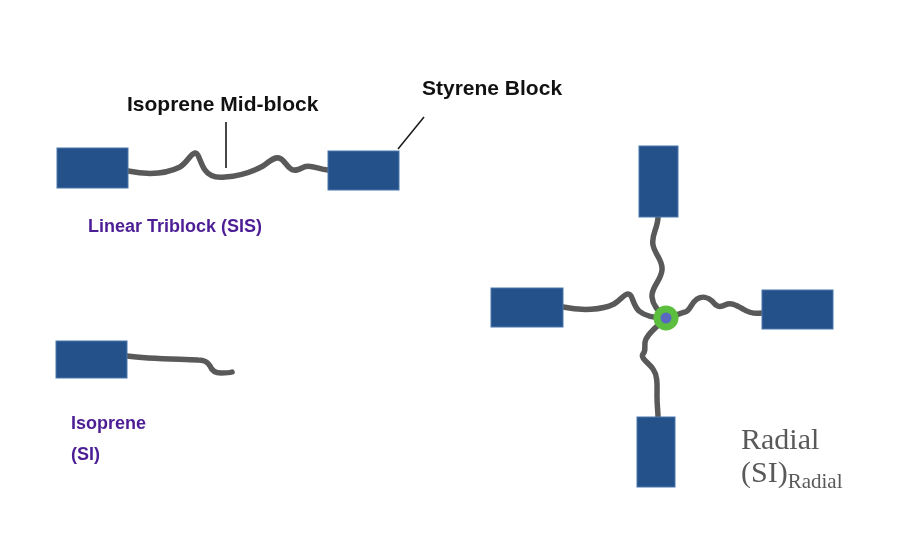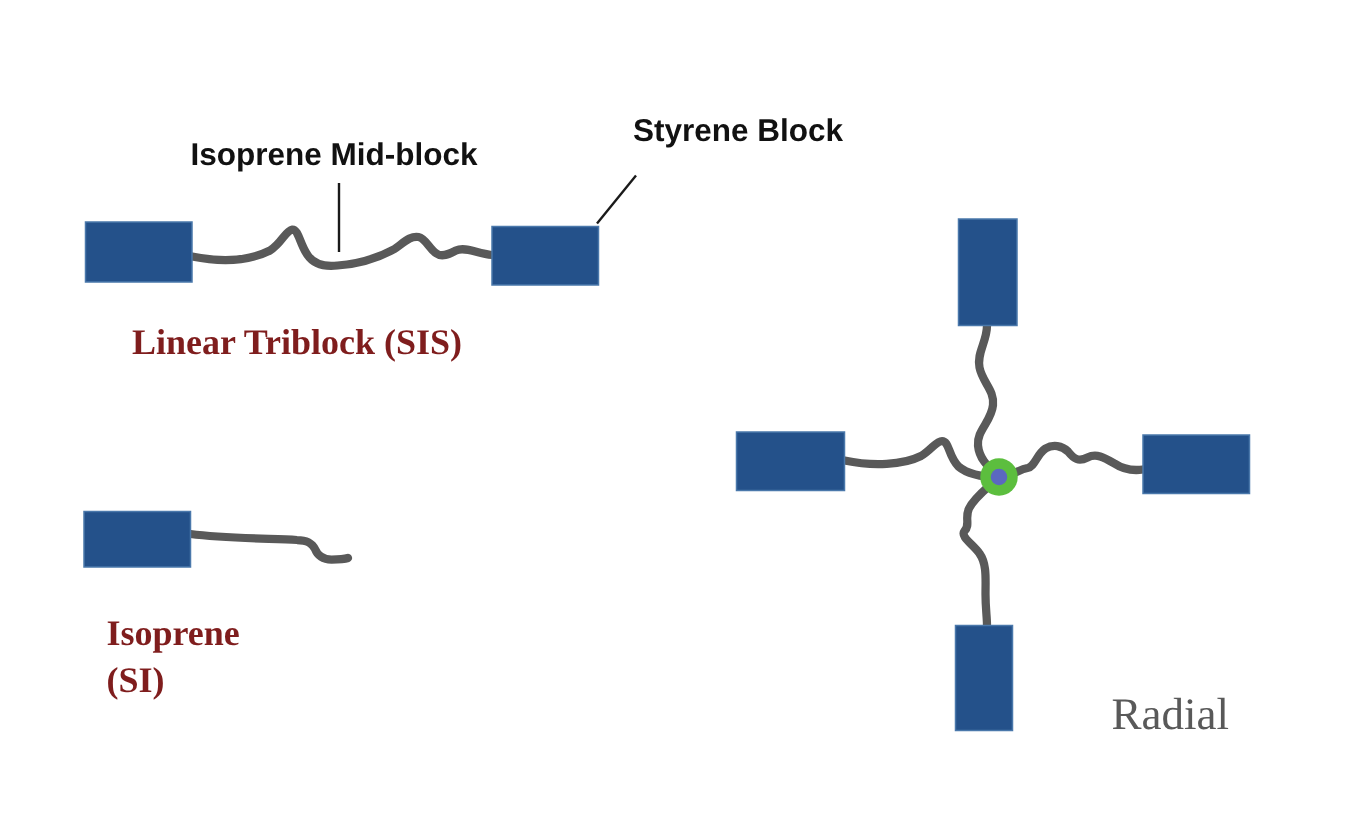--- a/index.html
+++ b/index.html
@@ -24,24 +24,24 @@
     position: absolute;
     white-space: nowrap;
   }
   .label-sans {
     font-family: "Liberation Sans", sans-serif;
     font-weight: 700;
     font-size: 21px;
     color: #111111;
   }
   .title-serif {
-    font-family: Liberation Serif, serif;
+    font-family: Liberation Sans, sans-serif;
     font-weight: 700;
-    font-size: 24px;
-    color: #7f1d1d;
+    font-size: 18px;
+    color: #4c1d95;
   }
   .radial-title {
     font-family: "Liberation Serif", serif;
     font-weight: 400;
     font-size: 30px;
     color: #595959;
     line-height: 33px;
   }
   .radial-title sub {
     font-size: 21px;
@@ -103,17 +103,20 @@
 
   <div class="label label-sans" style="left:127px; top:92px;">Isoprene Mid-block</div>
 
   <div class="label title-serif" style="left:88px; top:216px;">Linear Triblock (SIS)</div>
 
   <div class="label title-serif diblock-title" style="left:71px; top:408px;">
     <div>Isoprene</div>
     <div>(SI)</div>
   </div>
 
-  <div class="label radial-title" style="left:741px; top:422px;margin-top:38px;">
+  <div class="label radial-title" style="left:741px; top:422px;">
     <div>Radial</div>
+    <div>
+      <span>(SI)</span><sub>Radial</sub>
+    </div>
   </div>
 
 </div>
 
 </body></html>

